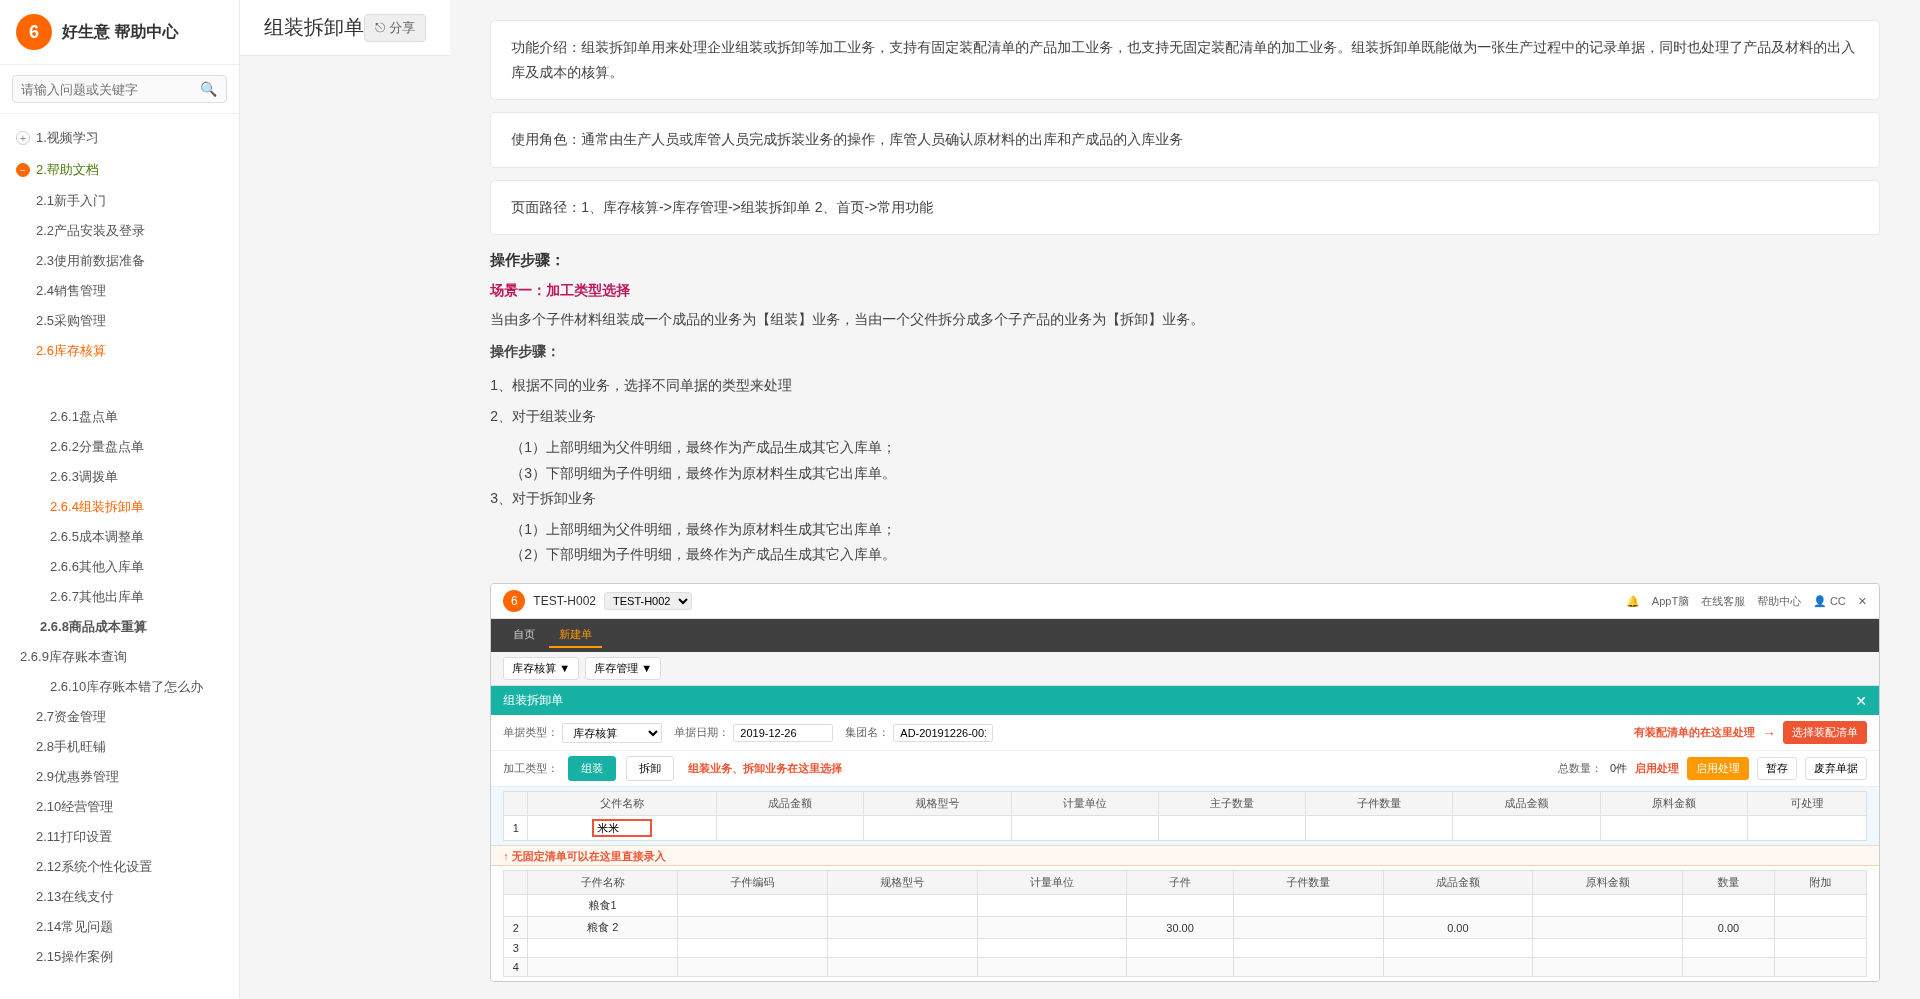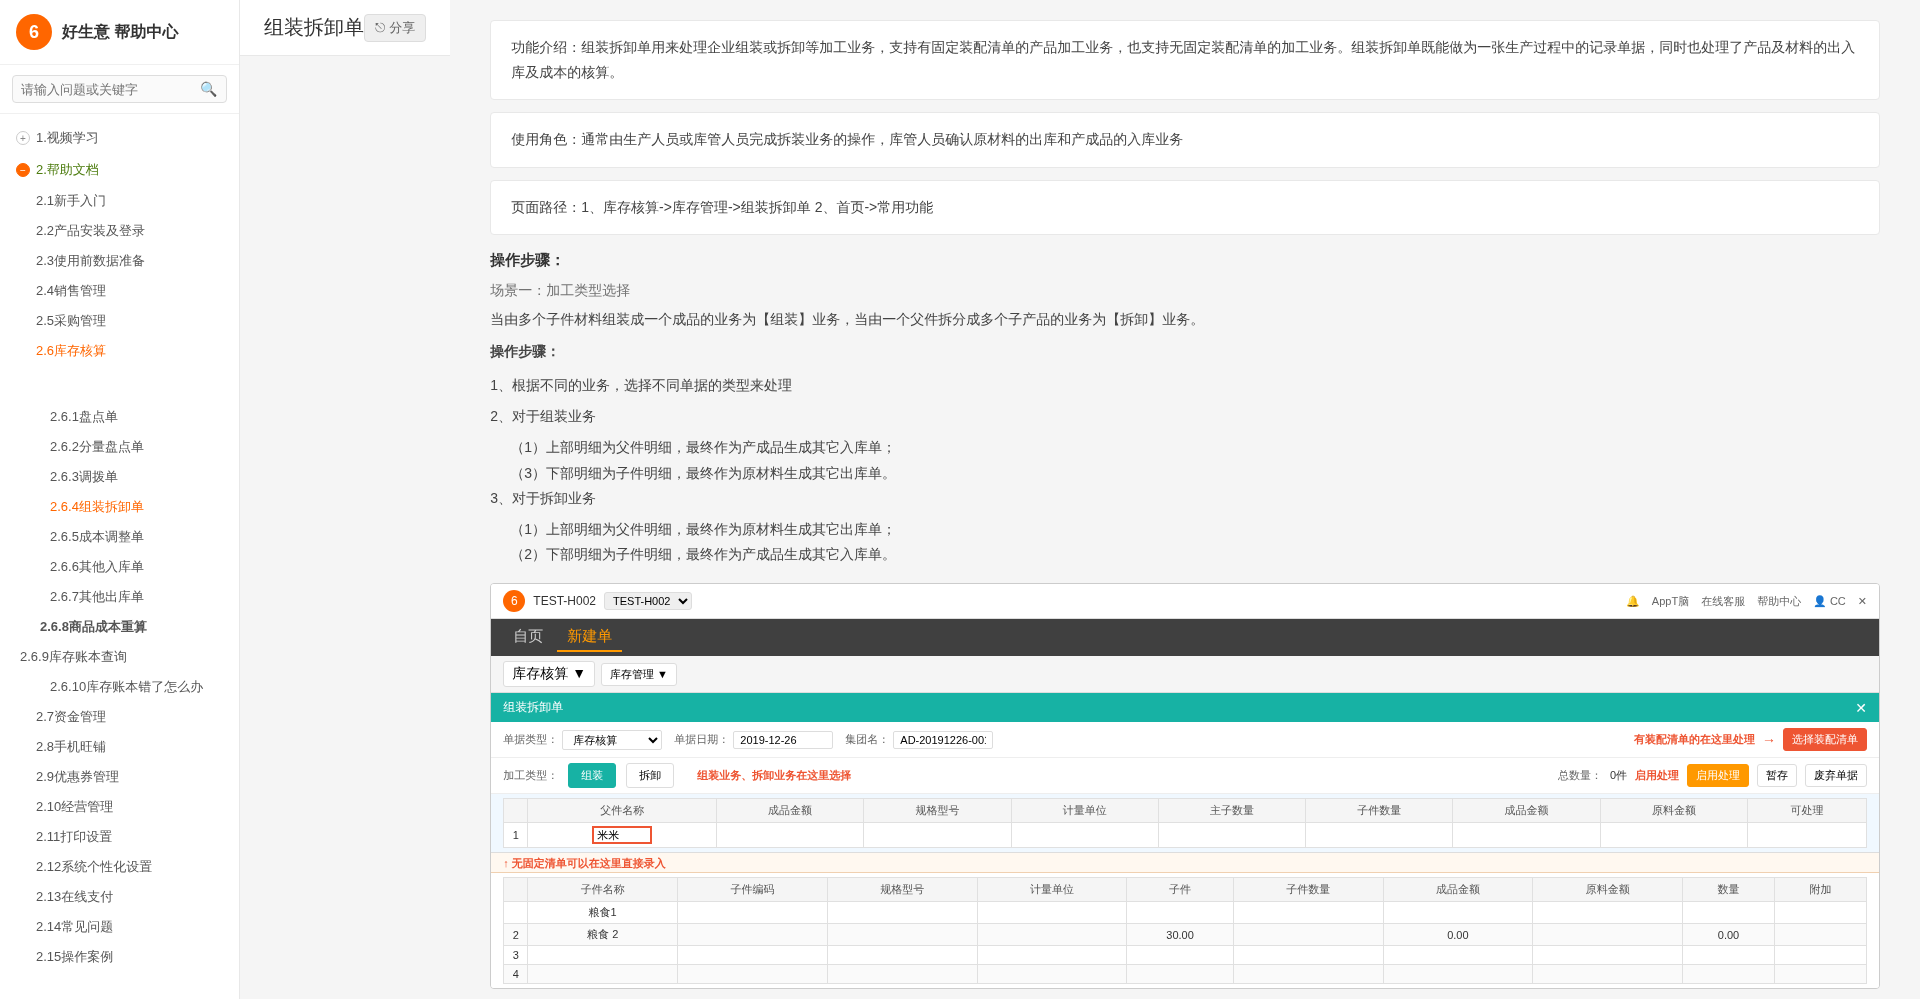--- a/index.html
+++ b/index.html
@@ -111,21 +111,21 @@
       margin-bottom: 12px;
       font-size: 14px;
       line-height: 1.8;
       color: #444;
     }
     .section-header {
       font-size: 15px; font-weight: bold; color: #333;
       margin: 16px 0 10px 0;
     }
     .sub-header {
-      font-size: 14px; font-weight: normal; color: #737373;
+      font-size: 14px; font-weight: bold; color: #be185d;
       margin: 12px 0 6px 0;
     }
     .content-text {
       font-size: 14px; line-height: 1.9; color: #444;
       margin-bottom: 6px;
     }
     .steps-list {
       margin: 8px 0 8px 0;
     }
     .step { margin-bottom: 6px; font-size: 14px; color: #444; line-height: 1.8; }
@@ -365,27 +365,27 @@
           <div style="display:flex;align-items:center;gap:12px;font-size:11px;color:#666;">
             <span>🔔</span>
             <span>AppT脑</span>
             <span>在线客服</span>
             <span>帮助中心</span>
             <span>👤 CC</span>
             <span>✕</span>
           </div>
         </div>
 
-        <div style="background:#404040;padding:4px 12px;display:flex;gap:4px;font-size:15px;">
+        <div style="background:#404040;padding:4px 12px;display:flex;gap:4px;font-size:11px;">
           <span style="color:#ccc;padding:4px 10px;cursor:pointer;">自页</span>
           <span style="color:#ff9900;padding:4px 10px;cursor:pointer;border-bottom:2px solid #ff9900;">新建单</span>
         </div>
 
         <div style="background:#f5f5f5;border-bottom:1px solid #ddd;padding:5px 12px;display:flex;align-items:center;gap:6px;font-size:11px;">
-          <button class="app-btn" style="font-size:14px;">库存核算 ▼</button>
+          <button class="app-btn" style="font-size:11px;">库存核算 ▼</button>
           <button class="app-btn" style="font-size:11px;">库存管理 ▼</button>
         </div>
 
         <div class="app-title-bar">
           <span>组装拆卸单</span>
           <span class="close-x">✕</span>
         </div>
 
         <div class="app-form-row">
           <div class="form-field">
@@ -406,21 +406,21 @@
             <span style="color:#e53;font-size:11px;font-weight:bold;">有装配清单的在这里处理</span>
             <span style="color:#e53;font-size:14px;margin:0 4px;">→</span>
             <button class="app-btn" style="background:#e53;color:white;border-color:#e53;font-size:11px;">选择装配清单</button>
           </div>
         </div>
 
         <div style="padding:5px 12px;background:#fff;border-bottom:1px solid #eee;display:flex;align-items:center;gap:10px;font-size:11px;position:relative;">
           <span style="color:#666;">加工类型：</span>
           <button class="type-btn selected">组装</button>
           <button class="type-btn">拆卸</button>
-          <span style="color:#e53;font-size:11px;font-weight:bold;margin-left:13px;">组装业务、拆卸业务在这里选择</span>
+          <span style="color:#e53;font-size:11px;font-weight:bold;margin-left:4px;">组装业务、拆卸业务在这里选择</span>
 
           <div style="margin-left:auto;display:flex;align-items:center;gap:8px;">
             <span style="color:#666;">总数量：</span>
             <span>0件</span>
             <span style="color:#e53;font-size:11px;font-weight:bold;">启用处理</span>
             <button class="app-btn orange">启用处理</button>
             <button class="app-btn">暂存</button>
             <button class="app-btn">废弃单据</button>
           </div>
         </div>

